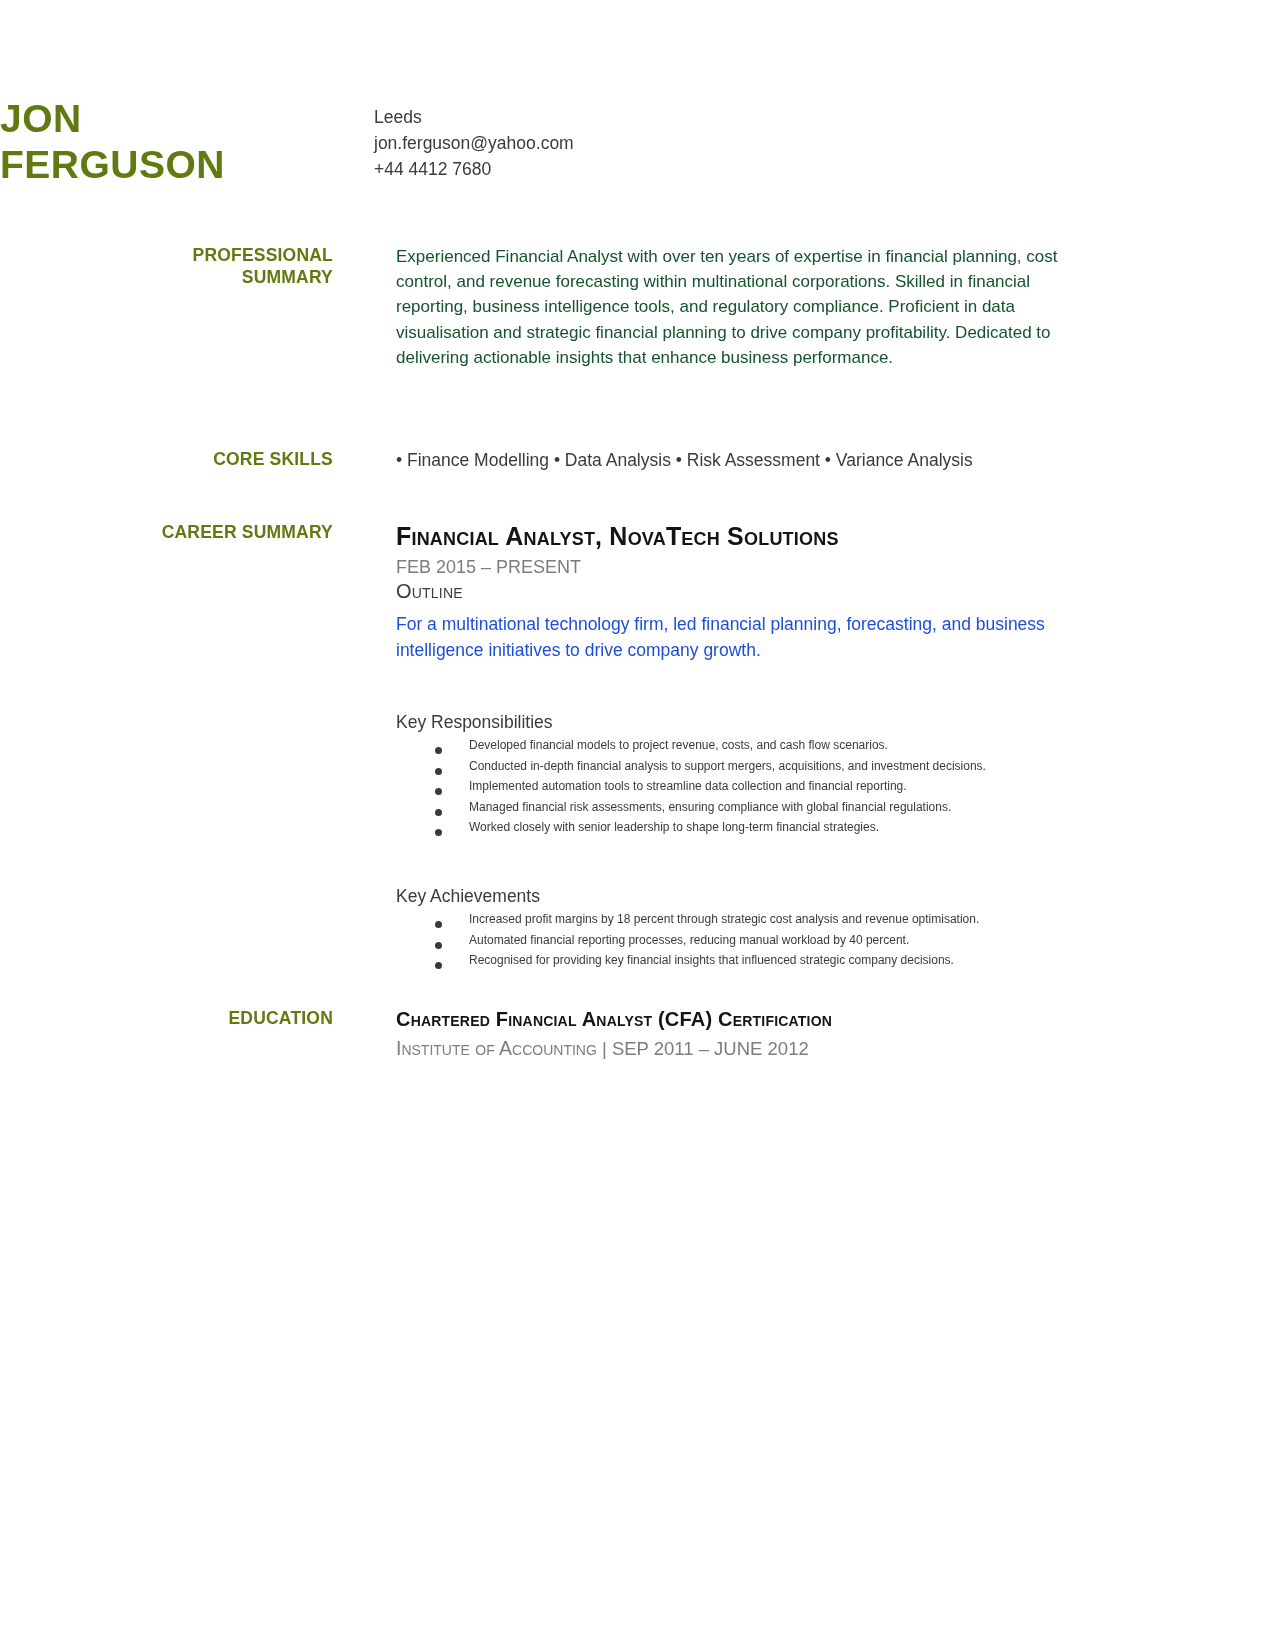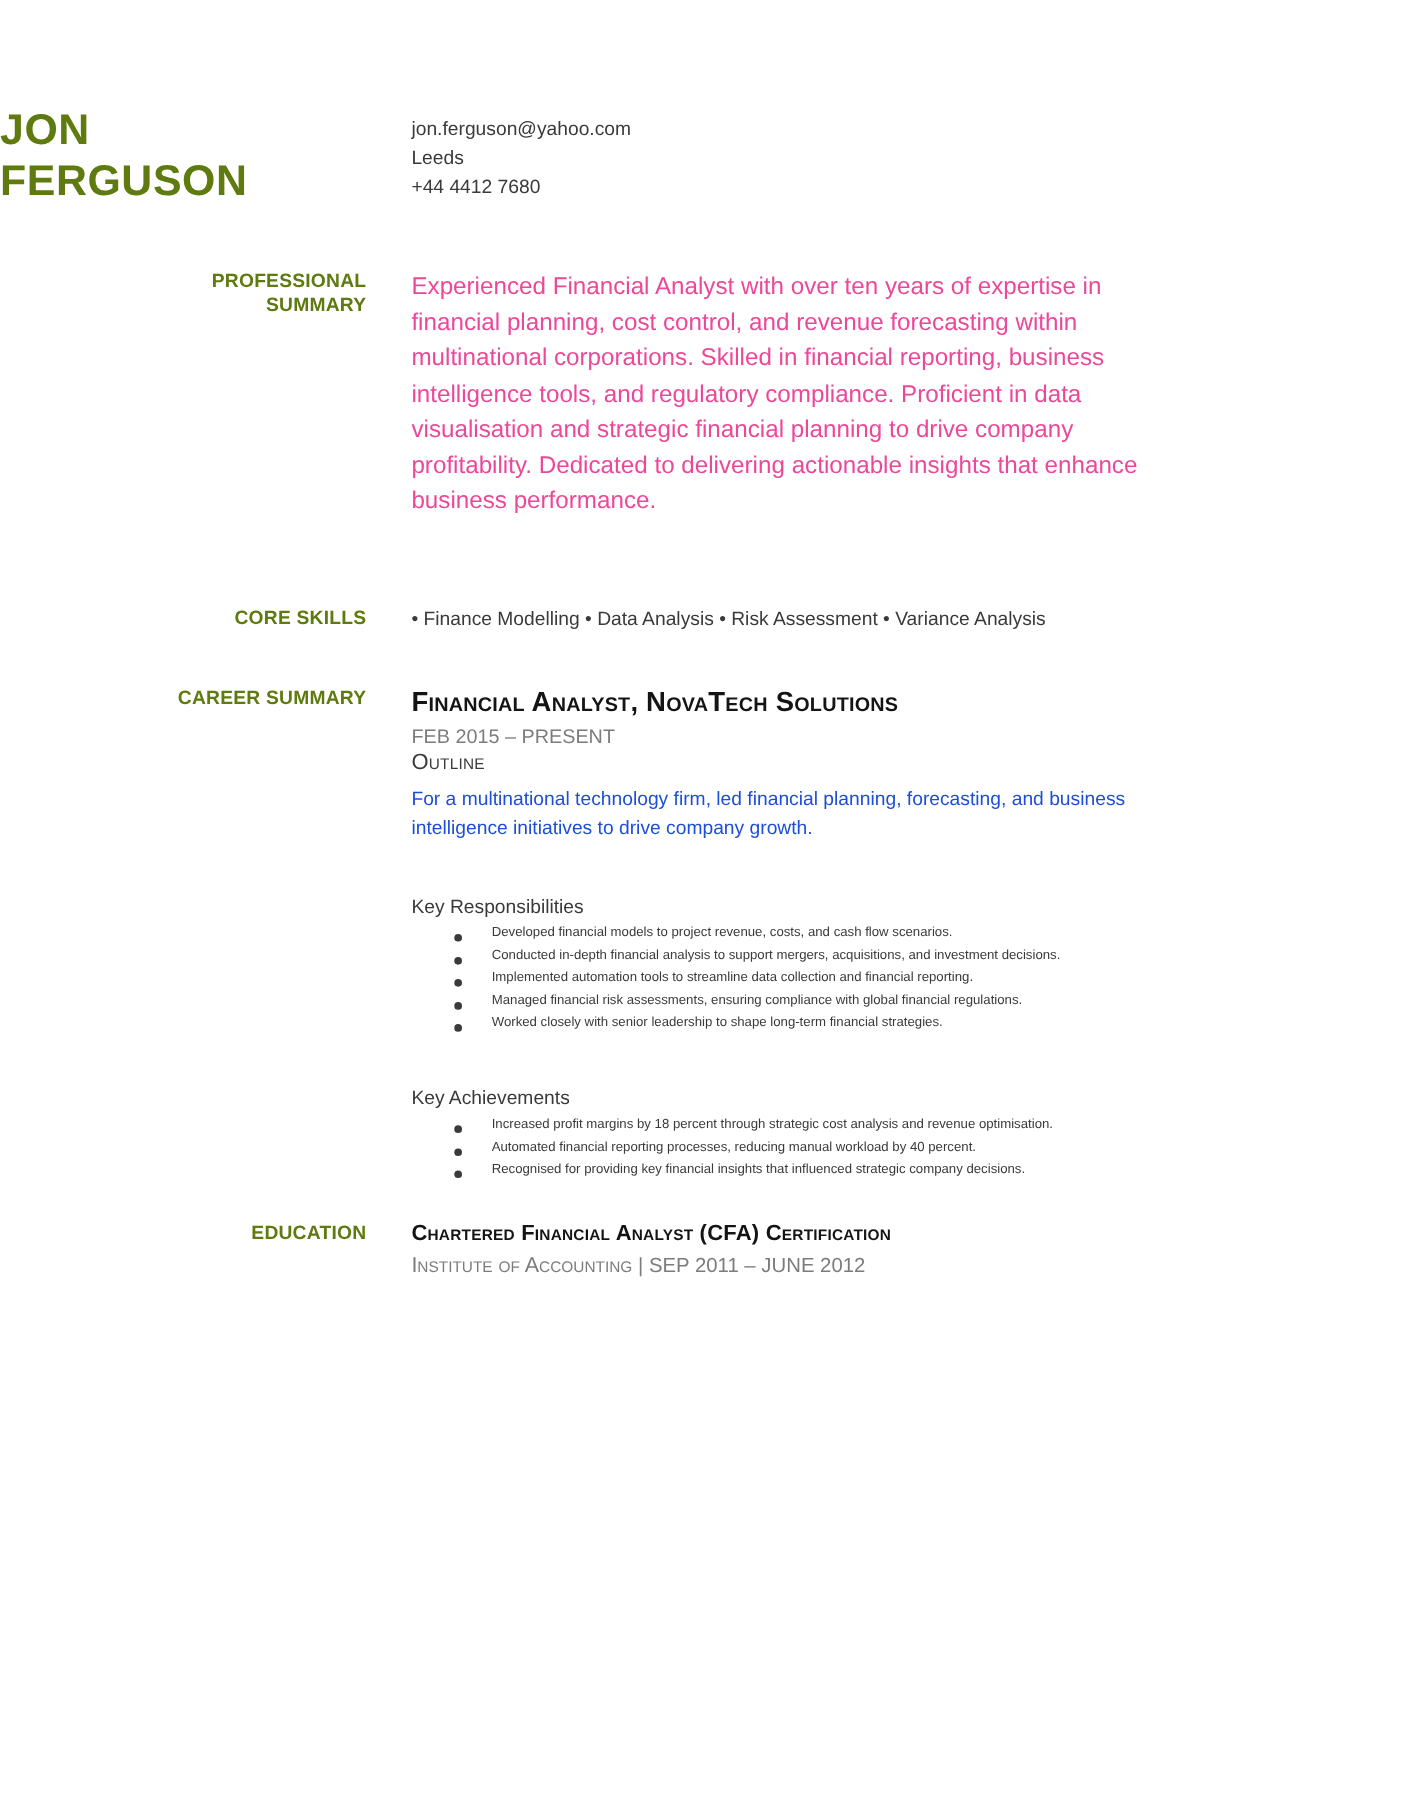--- a/index.html
+++ b/index.html
@@ -10,21 +10,21 @@
     background: #ffffff;
     font-family: "Liberation Sans", sans-serif;
     color: #3a3a3a;
     position: relative;
     overflow: hidden;
   }
 
   .page { padding: 0; }
 
   
-  .row { display: flex; width: 100%; }
+  .row { display: flex; width: 100%; gap: 22px; }
   .col-label {
     width: 345px;
     flex: 0 0 345px;
     text-align: right;
     padding-right: 12px;
     color: #5F7A0F;
     font-weight: bold;
     font-size: 17.5px;
     letter-spacing: 0.2px;
     line-height: 1.27;
@@ -59,23 +59,23 @@
   .contact-line { white-space: nowrap; }
 
   
   .section { margin-top: 0; }
   .sec-summary { margin-top: 56px; }
   .sec-skills  { margin-top: 78px; }
   .sec-career  { margin-top: 47px; }
   .sec-edu     { margin-top: 36px; }
 
   .para {
-    font-size: 22px;
-    line-height: 1.48;
-    color: #ec4899;
+    font-size: 17px;
+    line-height: 1.48;
+    color: #14532d;
     margin: 0;
   }
 
   .skills-line {
     font-size: 17.5px;
     line-height: 1.48;
     color: #3a3a3a;
     white-space: nowrap;
   }
   .job-title {
@@ -160,22 +160,22 @@
 <body>
 
 <div class="page">
 
   <div class="header">
     <div class="name-box">
       <div>JON</div>
       <div>FERGUSON</div>
     </div>
     <div class="contact-box">
+      <div class="contact-line">Leeds</div>
       <div class="contact-line">jon.ferguson@yahoo.com</div>
-      <div class="contact-line">Leeds</div>
       <div class="contact-line">+44 4412 7680</div>
     </div>
   </div>
 
   <div class="row section sec-summary">
     <div class="col-label">
       <div>PROFESSIONAL</div>
       <div>SUMMARY</div>
     </div>
     <div class="col-body">

